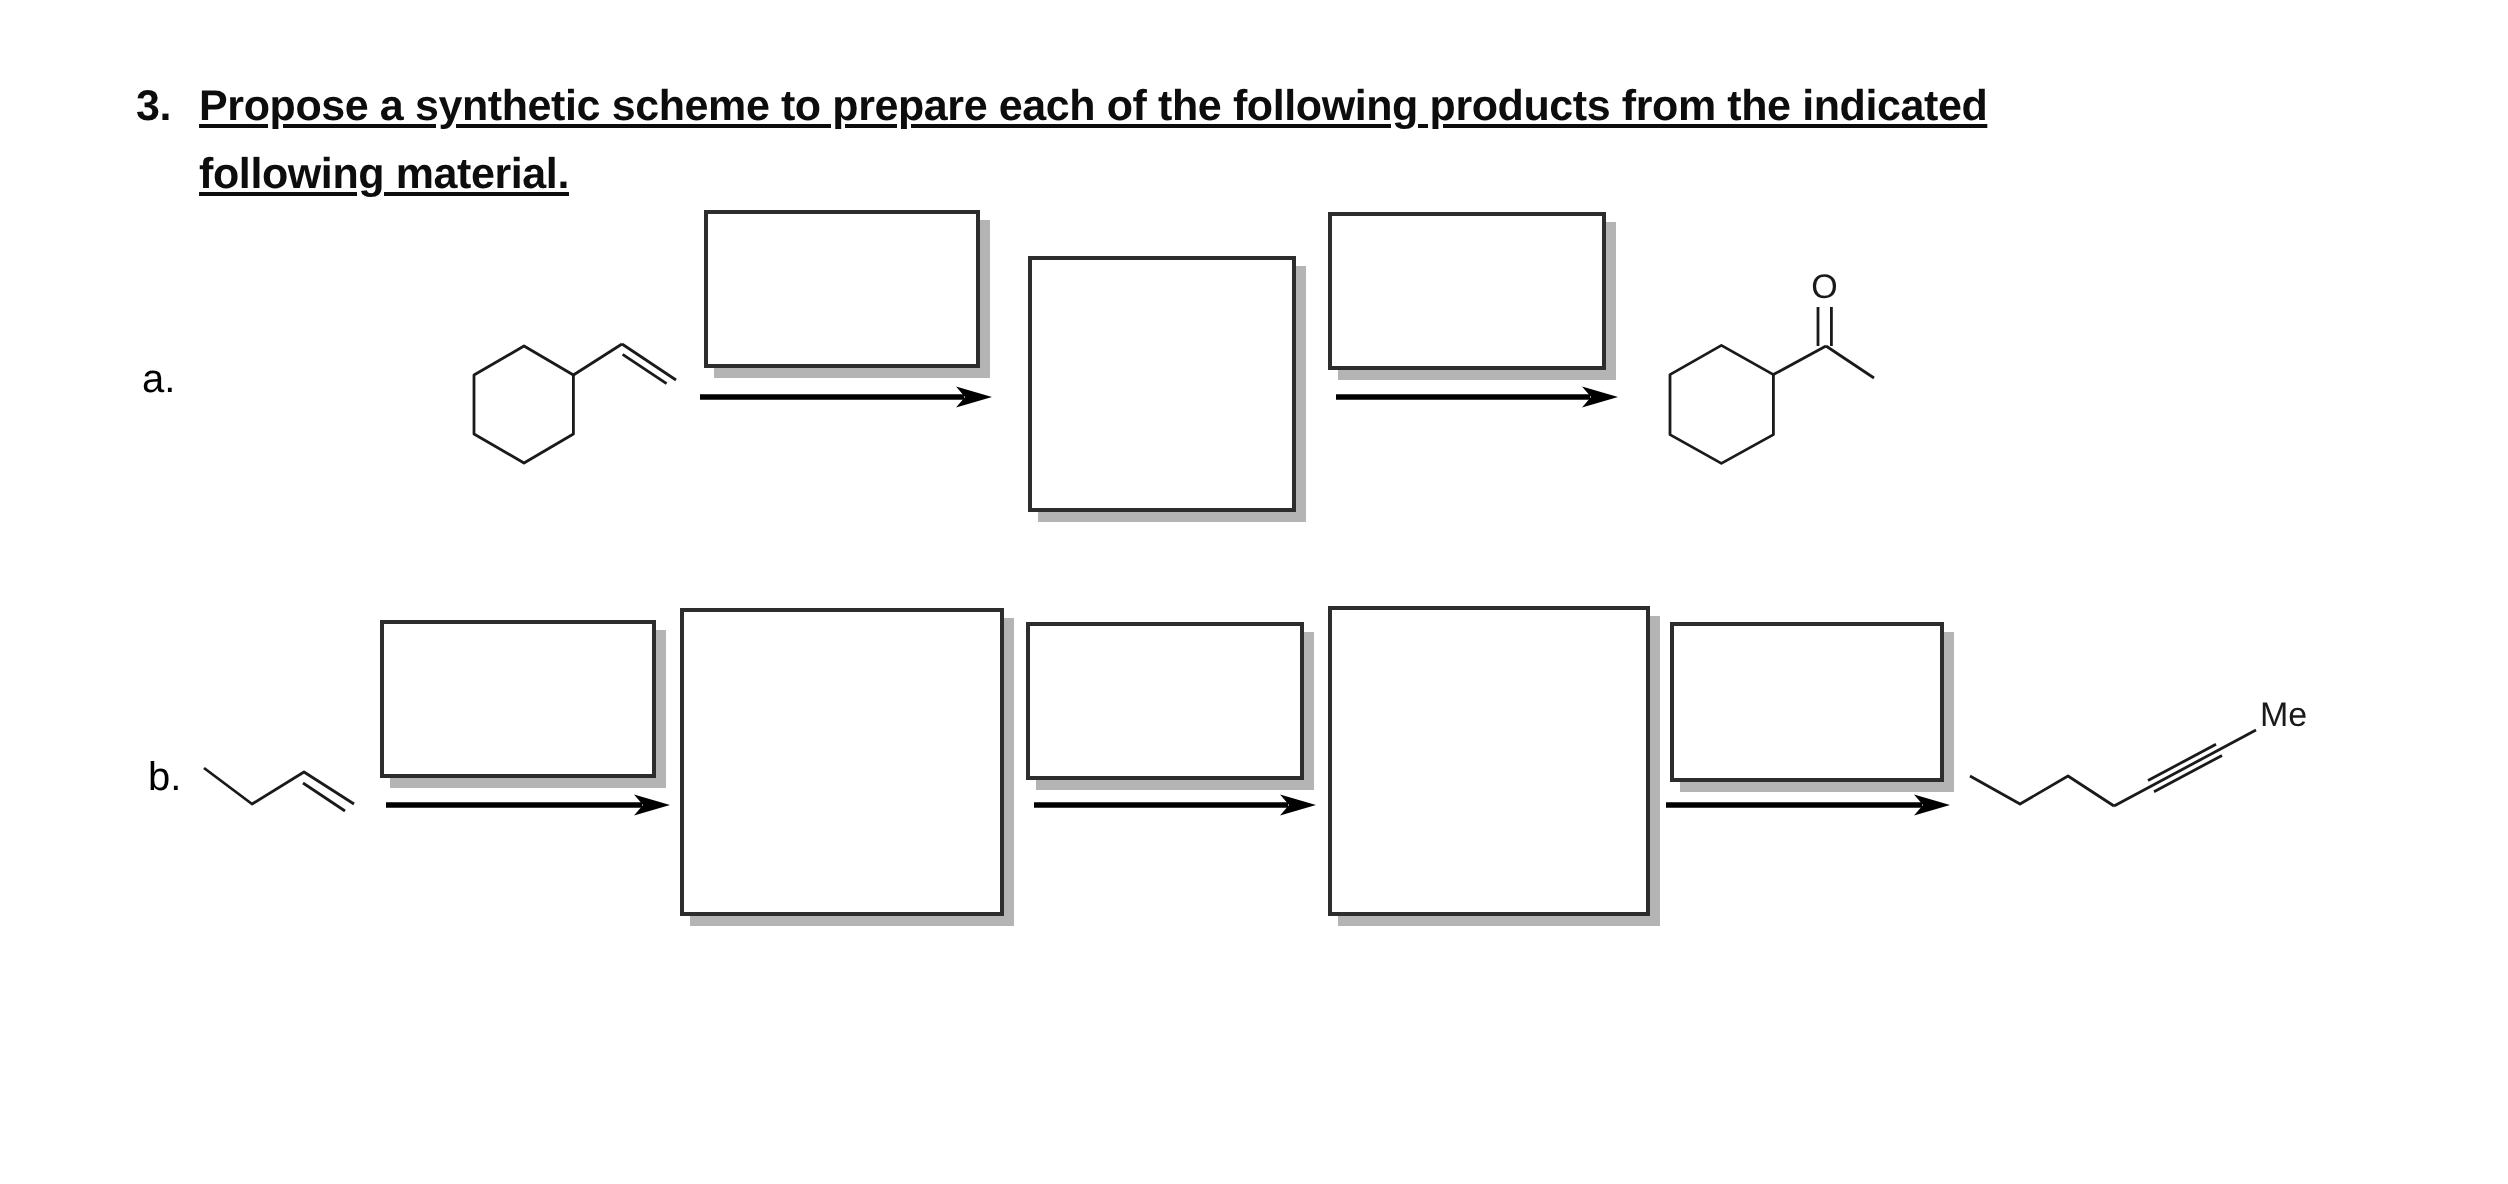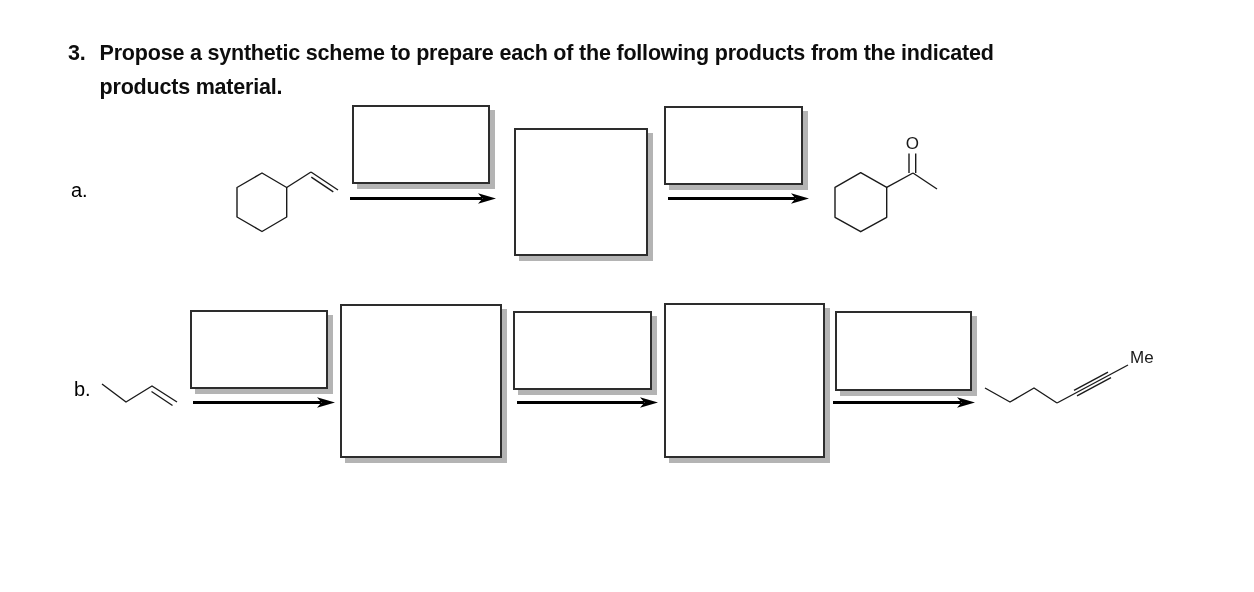--- a/index.html
+++ b/index.html
@@ -5,42 +5,42 @@
   html,body{margin:0;padding:0;background:#fff;}
   .page{
     position:relative;width:1254px;height:592px;background:#ffffff;
     font-family:"Liberation Sans",sans-serif;overflow:hidden;color:#000;
   }
   .question-header{
     position:absolute;left:68px;top:36px;display:flex;gap:14px;
     font-size:21.5px;font-weight:700;letter-spacing:-0.2px;line-height:34px;color:#0d0d0d;
   }
   .qnum{flex:0 0 auto;}
-  .qtext div{white-space:nowrap;}
+  .qtext div{white-space:nowrap;text-decoration:underline;}
   .part-label{position:absolute;font-size:20px;color:#000;}
   .answer-box{
     position:absolute;background:#ffffff;border:2px solid #2d2d2d;
     box-shadow:5px 5px 0 #b4b4b4;box-sizing:border-box;
   }
   svg.mol,svg.arrow{position:absolute;overflow:visible;}
   svg.mol .bond{stroke:#1a1a1a;stroke-width:1.4;fill:none;stroke-linejoin:round;}
   svg.mol text{fill:#1a1a1a;font-family:"Liberation Sans",sans-serif;font-size:17px;}
   svg.arrow line{stroke:#000;stroke-width:2.8;}
   svg.arrow polygon{fill:#000;stroke:none;}
 </style>
 </head>
 <body>
 
 <div class="page">
 
   <div class="question-header">
     <span class="qnum">3.</span>
     <div class="qtext">
       <div>Propose a synthetic scheme to prepare each of the following products from the indicated</div>
-      <div>products material.</div>
+      <div>following material.</div>
     </div>
   </div>
 
   <span class="part-label" style="left:71px;top:179px">a.</span>
 
   <svg class="mol" style="left:225px;top:160px" width="125" height="85" viewBox="0 0 125 85">
     <polygon class="bond" points="37,13 61.7,27.5 61.7,57 37,71.5 12,57 12,27.5"></polygon>
     <line class="bond" x1="61.7" y1="27.5" x2="86" y2="12"></line>
     <line class="bond" x1="86" y1="12" x2="113" y2="30"></line>
     <line class="bond" x1="86.3" y1="17.2" x2="108.3" y2="31.8"></line>

